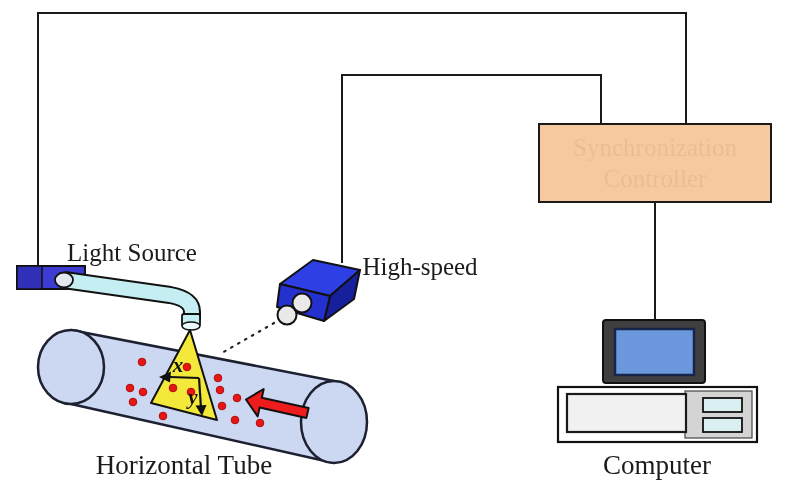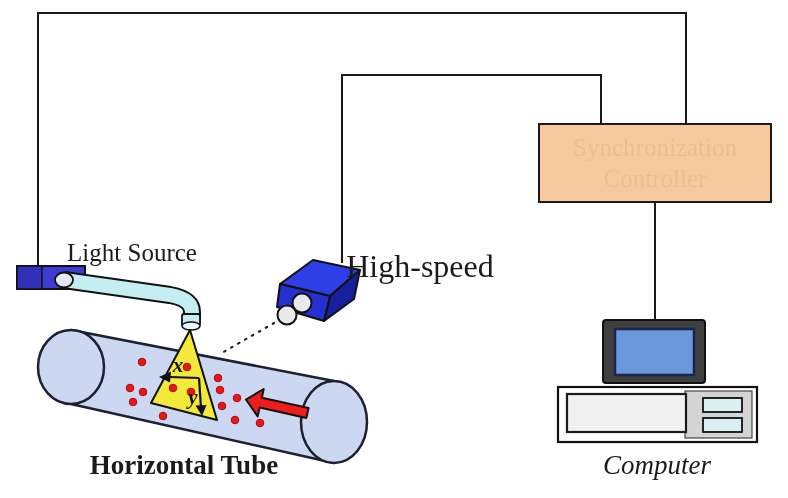--- a/index.html
+++ b/index.html
@@ -34,23 +34,23 @@
   .monitor{fill:var(--monitorFrame);stroke:#111;stroke-width:2;}
   .screen{fill:var(--screenBlue);stroke:#17254d;stroke-width:2.5;}
   .case{fill:#ffffff;stroke:#111;stroke-width:2.2;}
   .case-gray{fill:var(--caseGray);stroke:#444;stroke-width:1.2;}
   .panel{fill:var(--panelLight);stroke:#1a1a1a;stroke-width:2.2;}
   .button{fill:var(--buttonCyan);stroke:#111;stroke-width:1.8;}
   
   .lbl{position:absolute;transform:translate(-50%,-50%);white-space:nowrap;
        text-align:center;line-height:1.08;}
   .lbl-light{left:132px;top:252px;font-size:25px;}
-  .lbl-camera{left:420px;top:266px;font-size:32px;}
-  .lbl-tube{left:184px;top:466px;font-size:27px;font-weight:bold;}
-  .lbl-computer{left:657px;top:466px;font-size:27px;font-style:italic;}
+  .lbl-camera{left:420px;top:266px;font-size:25px;}
+  .lbl-tube{left:184px;top:466px;font-size:27px;}
+  .lbl-computer{left:657px;top:466px;font-size:27px;}
   .controller{
     position:absolute;left:538px;top:123px;width:234px;height:80px;box-sizing:border-box;
     background:var(--controllerFill);border:2.5px solid #1a1a1a;
     display:flex;flex-direction:column;justify-content:center;align-items:center;
     font-size:25px;line-height:1.26;color:var(--controllerText,#3a2512);
   }
 </style>
 </head>
 <body>
 

